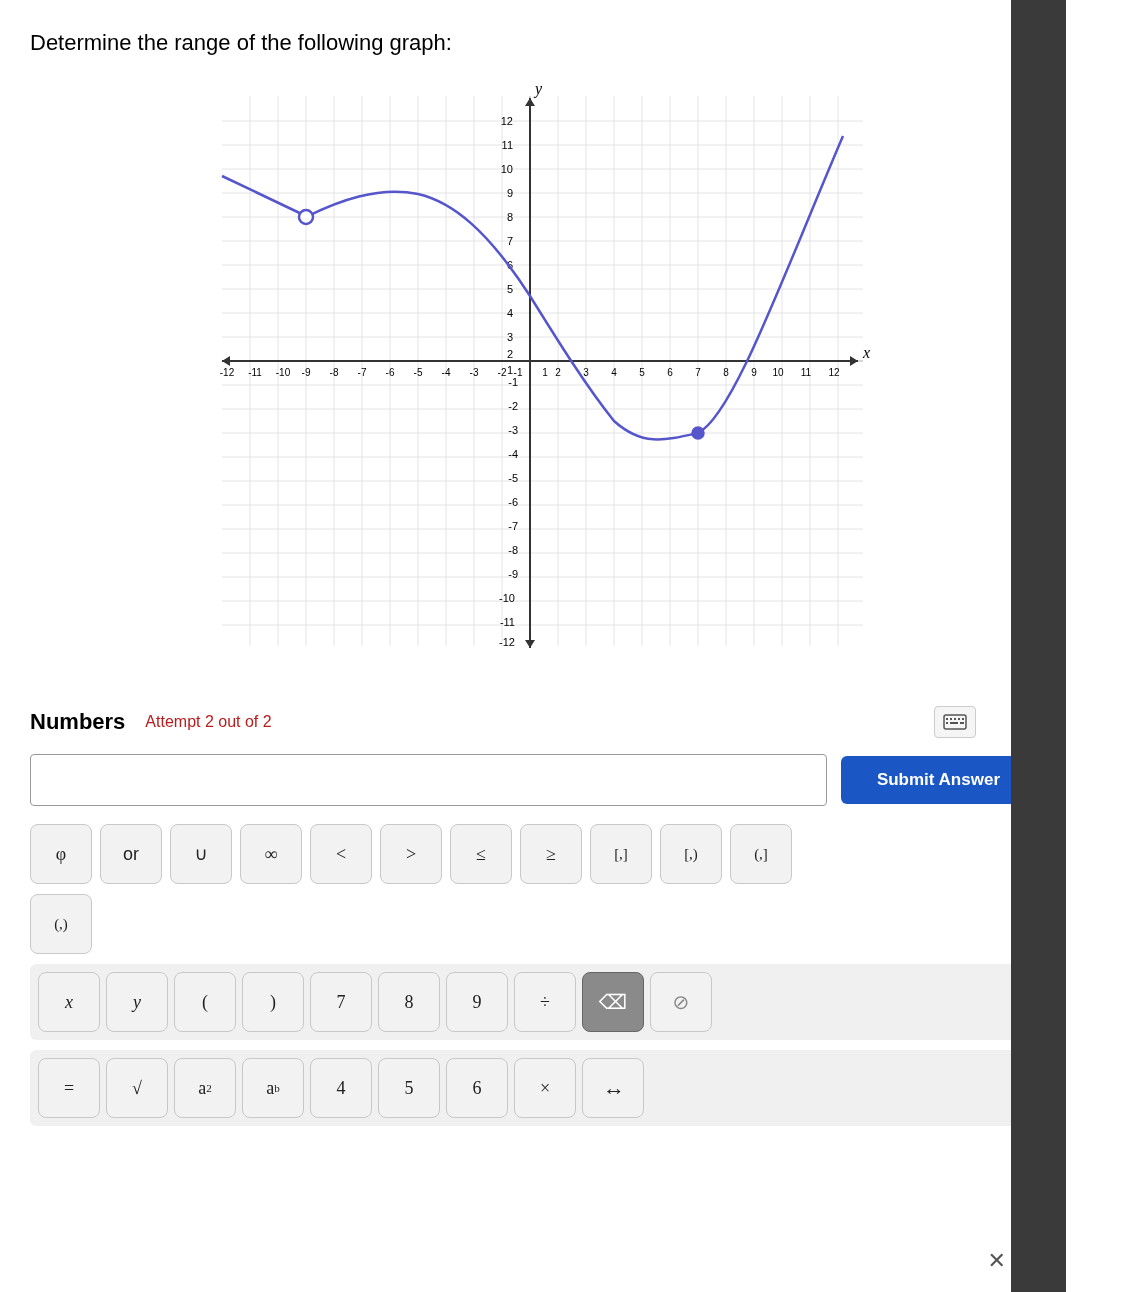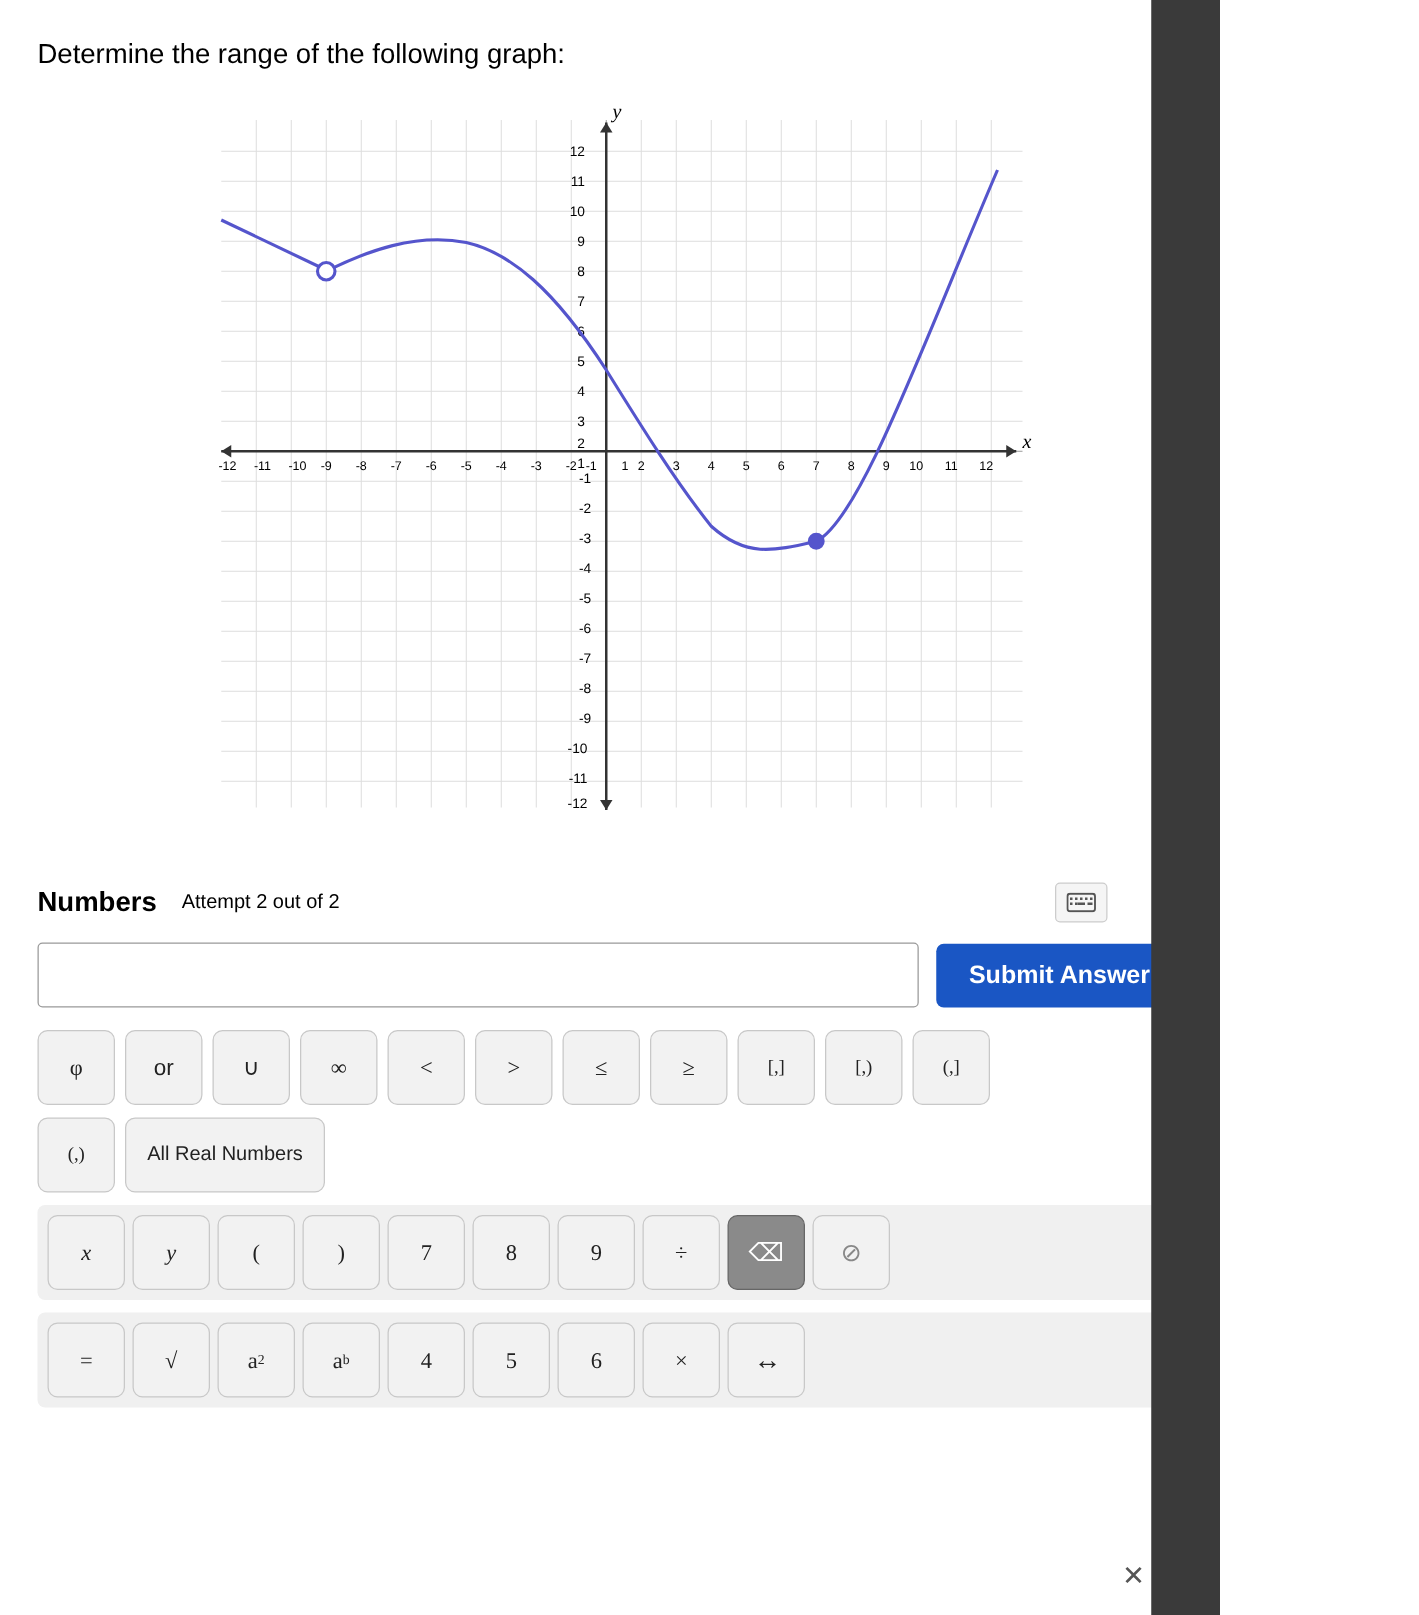--- a/index.html
+++ b/index.html
@@ -6,21 +6,21 @@
     body {
       background: #fff;
       font-family: 'Times New Roman', serif;
       width: 1135px;
       min-height: 1292px;
       overflow-x: hidden;
       position: relative;
     }
 
     .page-container {
-      width: 976px;
+      width: 1066px;
       min-height: 1292px;
       background: #fff;
       padding: 30px 30px 0 30px;
       position: relative;
     }
 
     
     .right-sidebar {
       position: absolute;
       right: 0;
@@ -61,21 +61,21 @@
     }
 
     .answer-label {
       font-size: 22px;
       font-weight: bold;
       font-family: Arial, sans-serif;
     }
 
     .attempt-text {
       font-size: 16px;
-      color: #000000;
+      color: #b91c1c;
       font-family: Arial, sans-serif;
     }
 
     .keyboard-icon-btn {
       margin-left: auto;
       width: 42px;
       height: 32px;
       border: 1px solid #ccc;
       background: #f5f5f5;
       border-radius: 4px;
@@ -103,22 +103,22 @@
       background: #fff;
       margin-right: 0;
       max-width: 820px;
     }
 
     .submit-btn {
       background: #1a56c4;
       color: #fff;
       border: none;
       border-radius: 6px;
-      padding: 14px 26px;
-      font-size: 20px;
+      padding: 14px 36px;
+      font-size: 17px;
       font-weight: bold;
       cursor: pointer;
       white-space: nowrap;
       font-family: Arial, sans-serif;
       min-width: 160px;
     }
 
     
     .keyboard-area {
       margin-top: 4px;
@@ -353,21 +353,20 @@
         <button class="kb-btn">&gt;</button>
         <button class="kb-btn">≤</button>
         <button class="kb-btn">≥</button>
         <button class="kb-btn" style="font-size:15px;">[,]</button>
         <button class="kb-btn" style="font-size:15px;">[,)</button>
         <button class="kb-btn" style="font-size:15px;">(,]</button>
       </div>
 
       <div class="keyboard-row">
         <button class="kb-btn" style="font-size:15px;">(,)</button>
-        <button class="kb-btn wide">All Real Numbers</button>
       </div>
 
       <div class="keyboard-row" style="background:#f0f0f0; padding:8px; border-radius:6px; gap:6px;">
         <button class="kb-btn" style="font-style:italic;">x</button>
         <button class="kb-btn" style="font-style:italic;">y</button>
         <button class="kb-btn">(</button>
         <button class="kb-btn">)</button>
         <button class="kb-btn">7</button>
         <button class="kb-btn">8</button>
         <button class="kb-btn">9</button>

